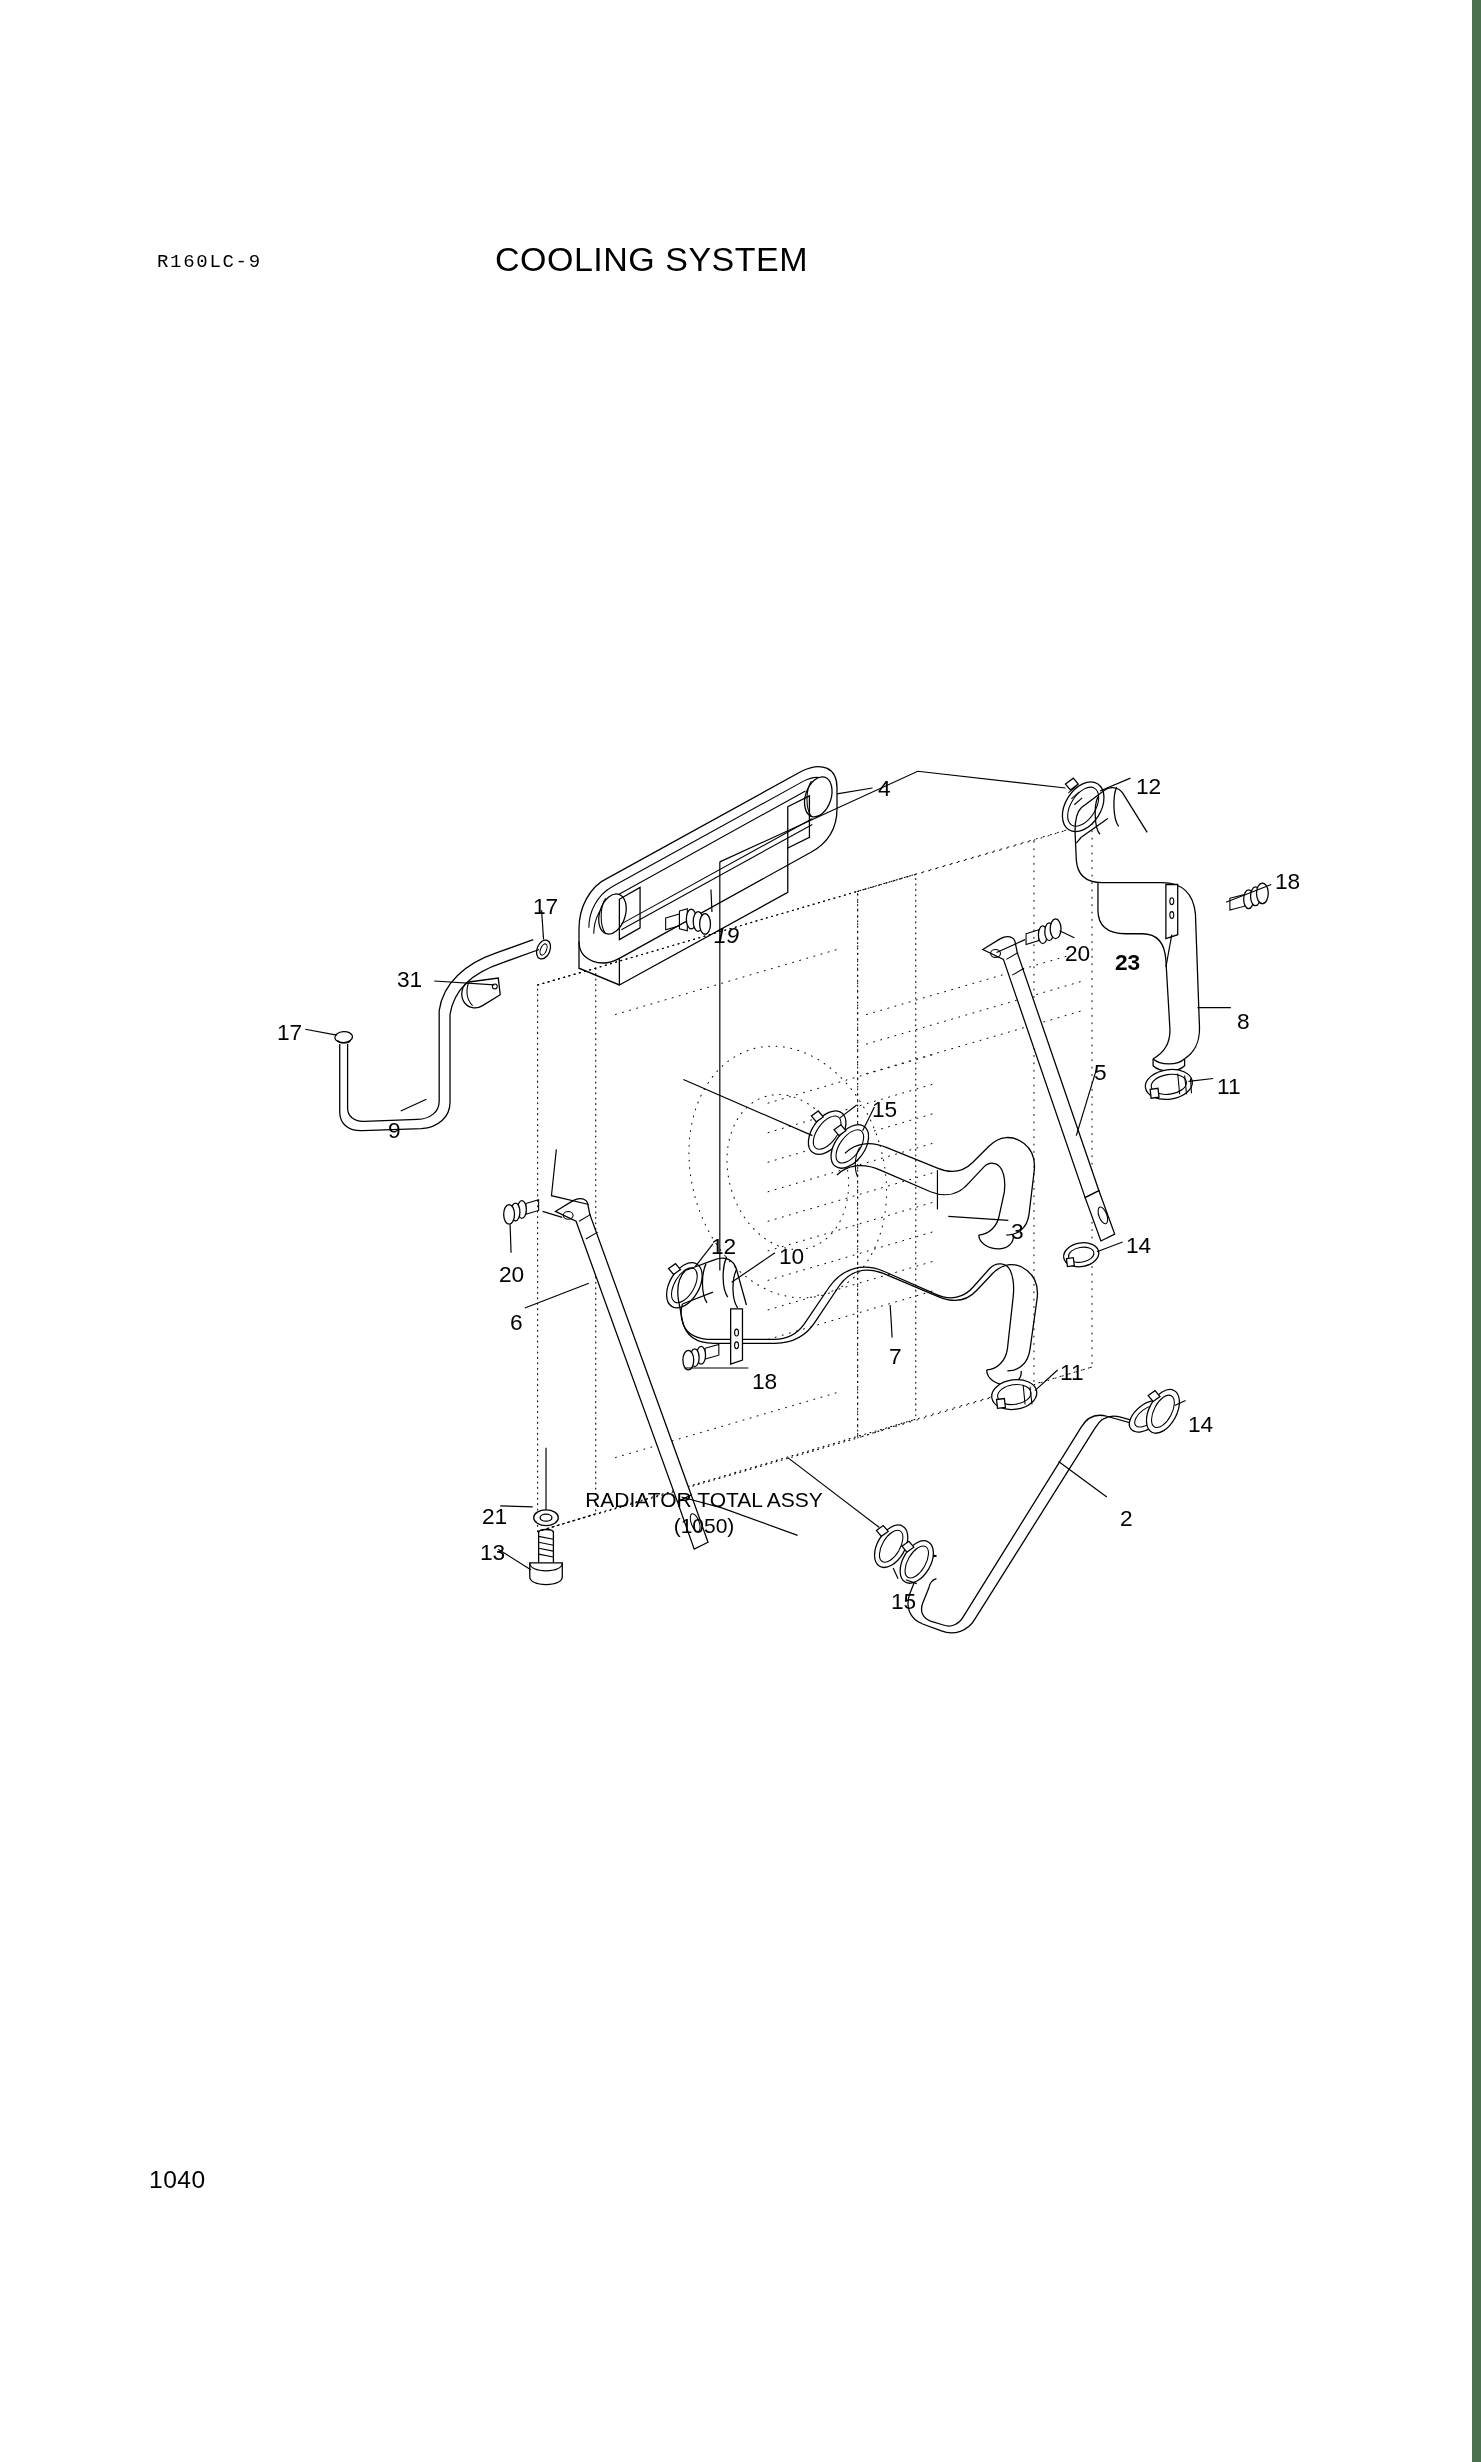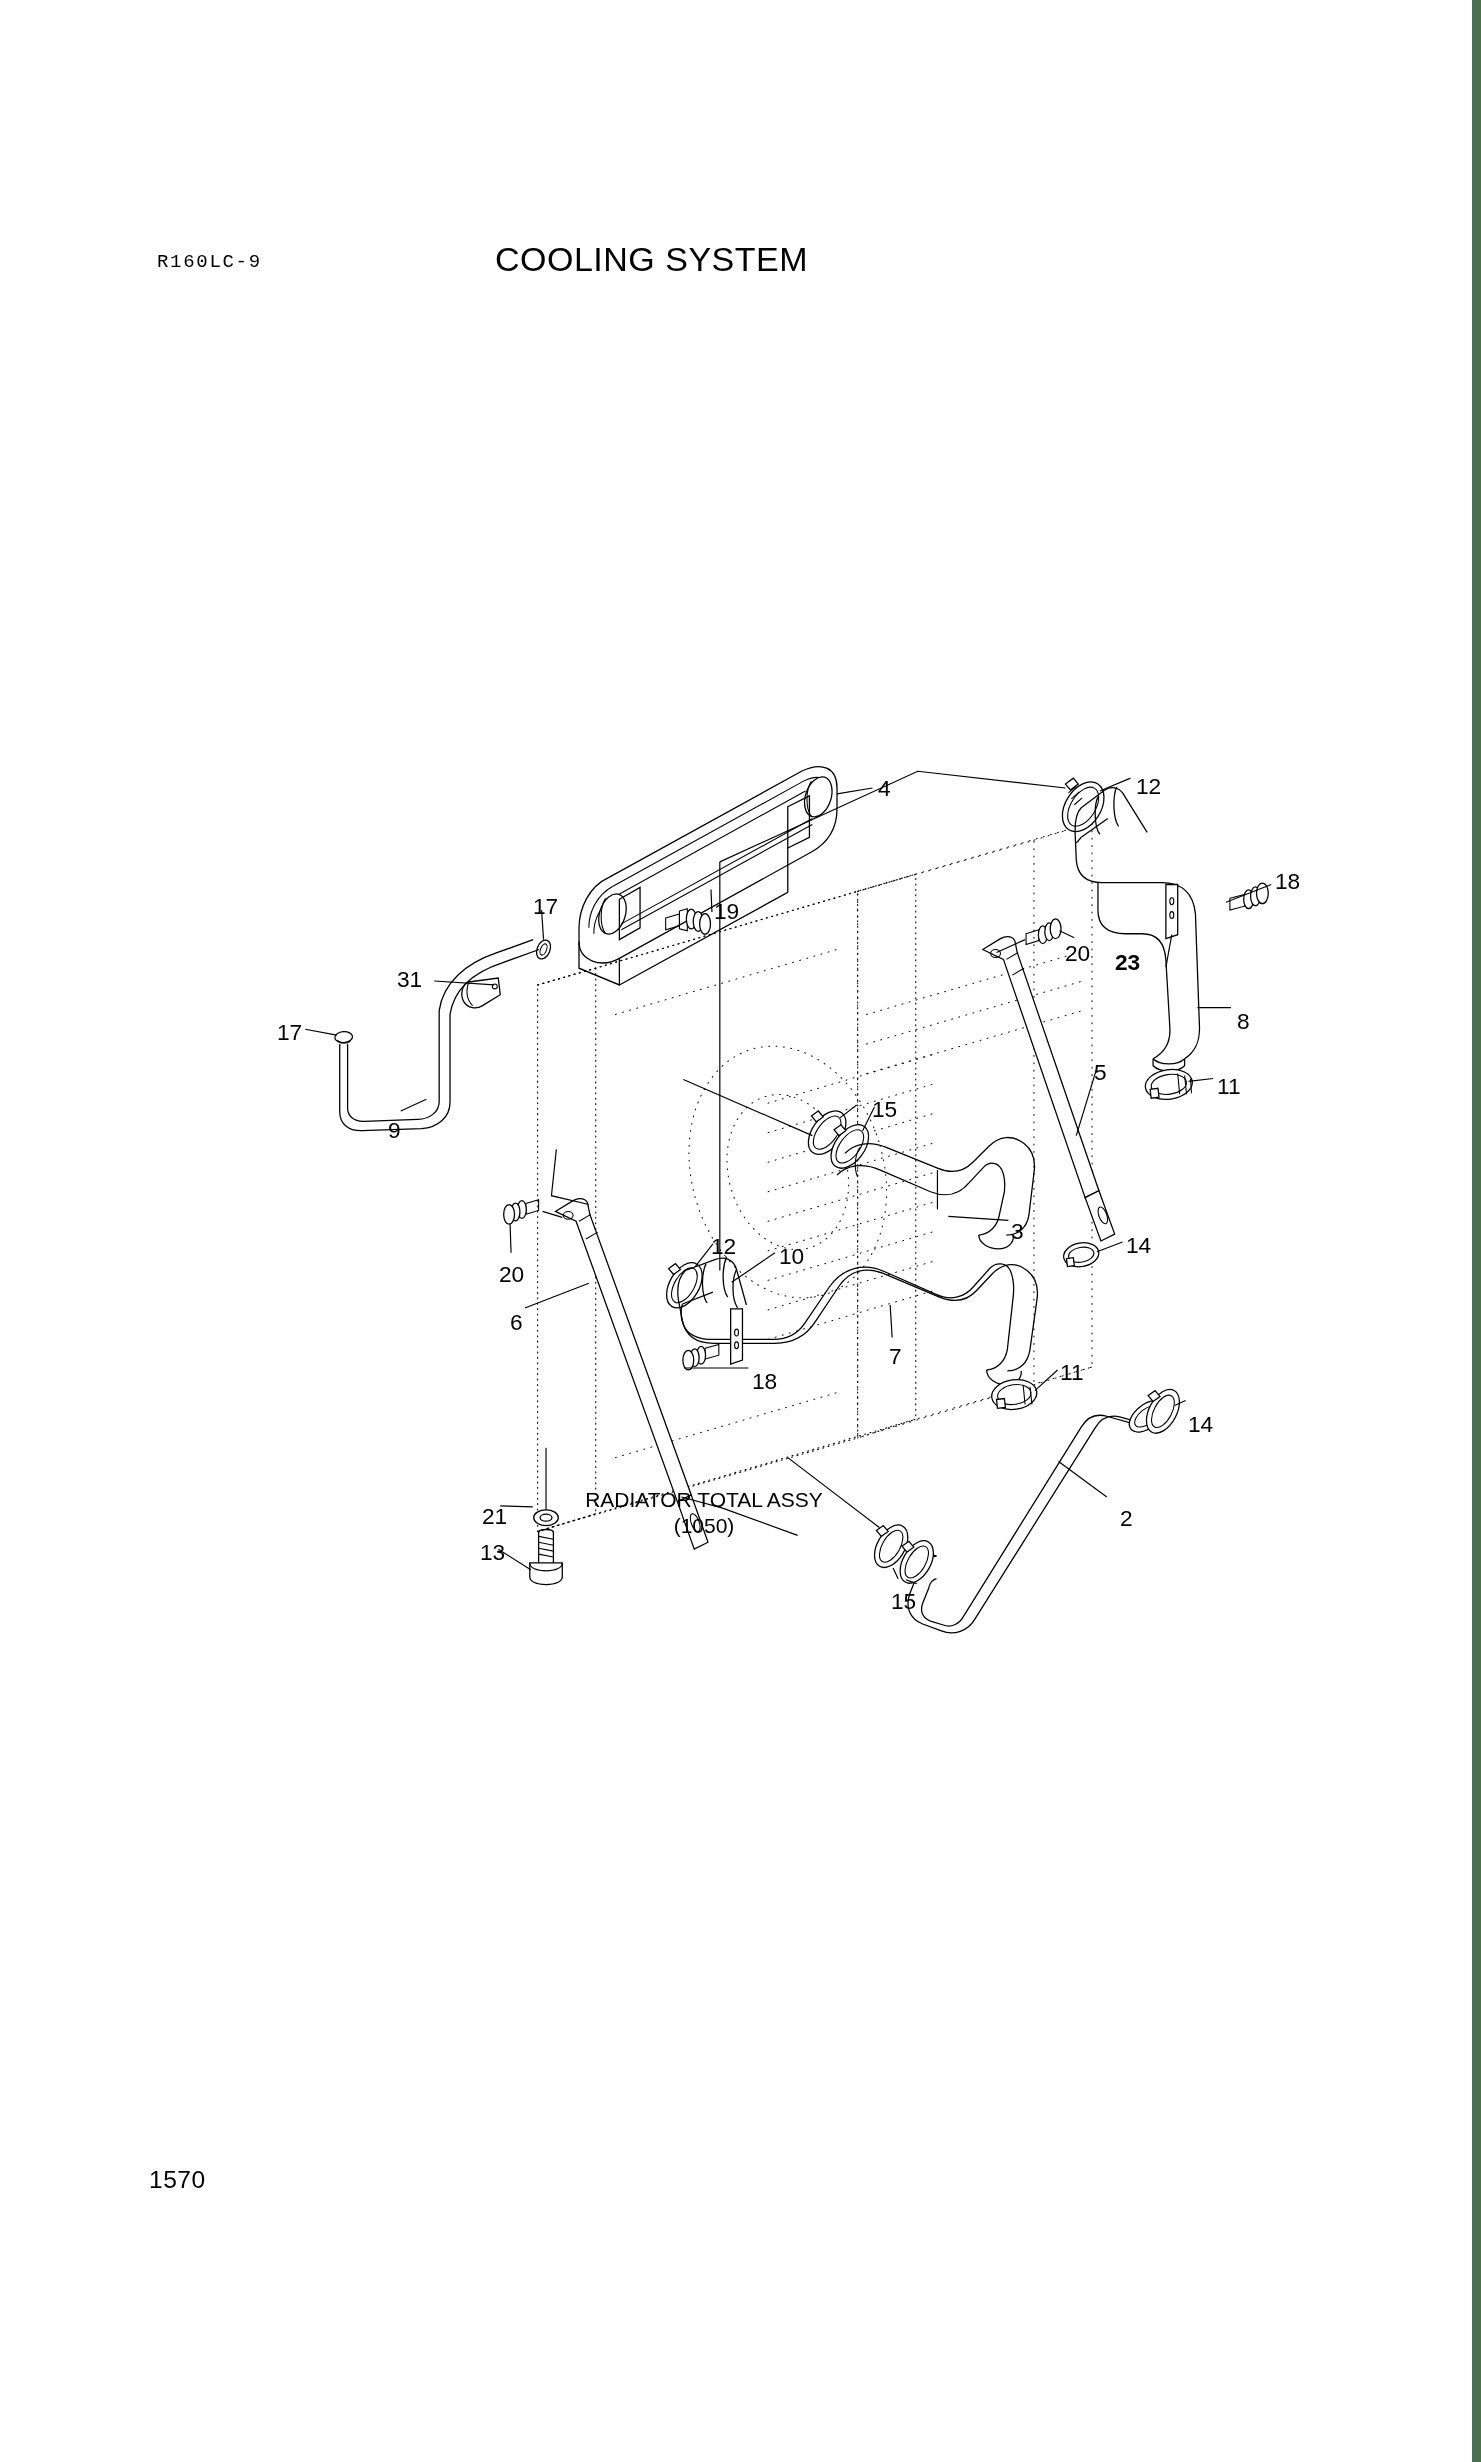--- a/index.html
+++ b/index.html
@@ -452,26 +452,26 @@
   <div class="callout" style="left:711px;top:1235px;">12</div>
   <div class="callout" style="left:480px;top:1541px;">13</div>
   <div class="callout" style="left:1126px;top:1234px;">14</div>
   <div class="callout" style="left:1188px;top:1413px;">14</div>
   <div class="callout" style="left:872px;top:1098px;">15</div>
   <div class="callout" style="left:891px;top:1590px;">15</div>
   <div class="callout" style="left:533px;top:895px;">17</div>
   <div class="callout" style="left:277px;top:1021px;">17</div>
   <div class="callout" style="left:1275px;top:870px;">18</div>
   <div class="callout" style="left:752px;top:1370px;">18</div>
-  <div class="callout" style="left:714px;top:900px;">19</div>
+  <div class="callout" style="left:714px;top:924px;font-style:italic;">19</div>
   <div class="callout" style="left:1065px;top:942px;">20</div>
   <div class="callout" style="left:499px;top:1263px;">20</div>
   <div class="callout" style="left:482px;top:1498px;margin-top:7px;">21</div>
   <div class="callout" style="left:397px;top:968px;">31</div>
   <div class="callout" style="left:1115px;top:951px;font-weight:bold;">23</div>
 
   <div class="assy-caption">RADIATOR TOTAL ASSY
 (1050)</div>
 
-  <div class="page-no">1570</div>
+  <div class="page-no">1040</div>
 
 </div>
 
 
 </body></html>

